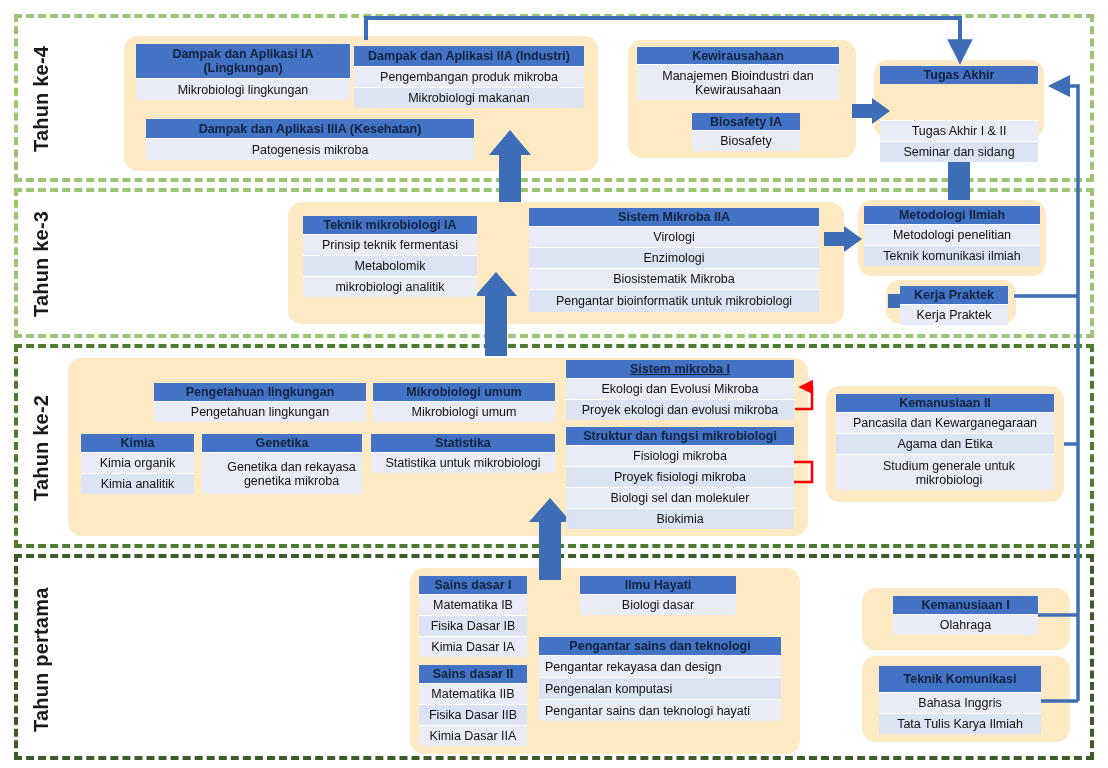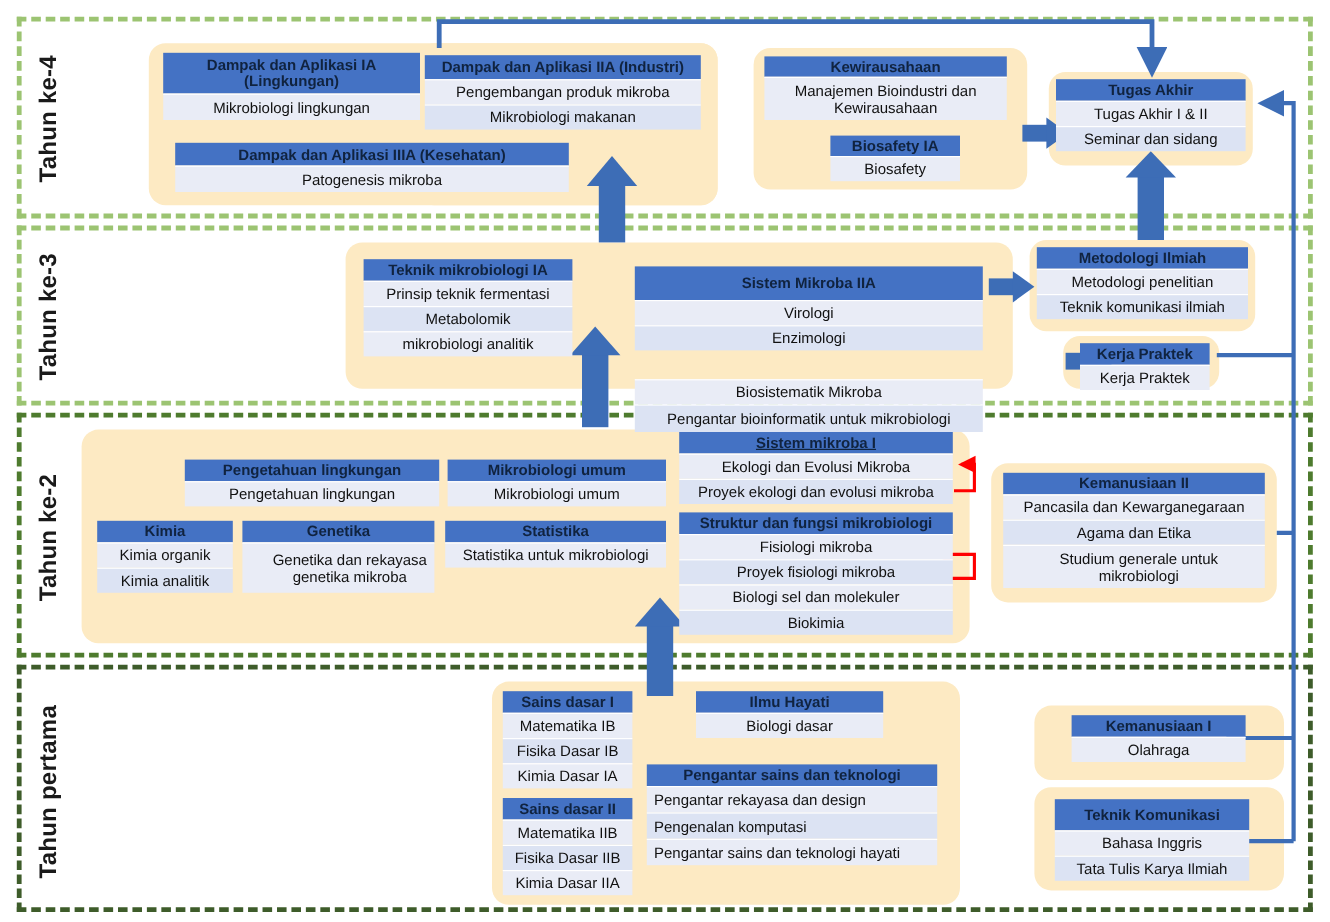--- a/index.html
+++ b/index.html
@@ -156,36 +156,36 @@
     <div class="rw" style="height:36px;">Manajemen Bioindustri dan Kewirausahaan</div>
   </div>
 
   <div class="card" style="left:692px;top:113px;width:108px;font-size:12.5px;">
     <div class="hd" style="height:17px;">Biosafety IA</div>
     <div class="rw" style="height:21px;">Biosafety</div>
   </div>
 
   <div class="card" style="left:880px;top:66px;width:158px;font-size:12.5px;">
     <div class="hd" style="height:18px;">Tugas Akhir</div>
-    <div class="rw" style="height:21px;">Tugas Akhir I &amp; II</div>
+    <div class="rw" style="height:21px;margin-top:36px;">Tugas Akhir I &amp; II</div>
     <div class="rw alt" style="height:21px;">Seminar dan sidang</div>
   </div>
 
   <div class="card" style="left:303px;top:216px;width:174px;font-size:12.5px;">
     <div class="hd" style="height:18px;">Teknik mikrobiologi IA</div>
     <div class="rw" style="height:21px;">Prinsip teknik fermentasi</div>
     <div class="rw alt" style="height:21px;">Metabolomik</div>
     <div class="rw" style="height:21px;">mikrobiologi analitik</div>
   </div>
 
   <div class="card" style="left:529px;top:208px;width:290px;font-size:12.5px;">
-    <div class="hd" style="height:28px;margin-top:14px;">Sistem Mikroba IIA</div>
+    <div class="hd" style="height:18px;">Sistem Mikroba IIA</div>
     <div class="rw" style="height:21px;">Virologi</div>
     <div class="rw alt" style="height:21px;">Enzimologi</div>
-    <div class="rw" style="height:21px;margin-top:24px;">Biosistematik Mikroba</div>
+    <div class="rw" style="height:21px;">Biosistematik Mikroba</div>
     <div class="rw alt" style="height:23px;">Pengantar bioinformatik untuk mikrobiologi</div>
   </div>
 
   <div class="card" style="left:864px;top:206px;width:176px;font-size:12.5px;">
     <div class="hd" style="height:18px;">Metodologi Ilmiah</div>
     <div class="rw" style="height:21px;">Metodologi penelitian</div>
     <div class="rw alt" style="height:21px;">Teknik komunikasi ilmiah</div>
   </div>
 
   <div class="card" style="left:900px;top:286px;width:108px;font-size:12.5px;">

